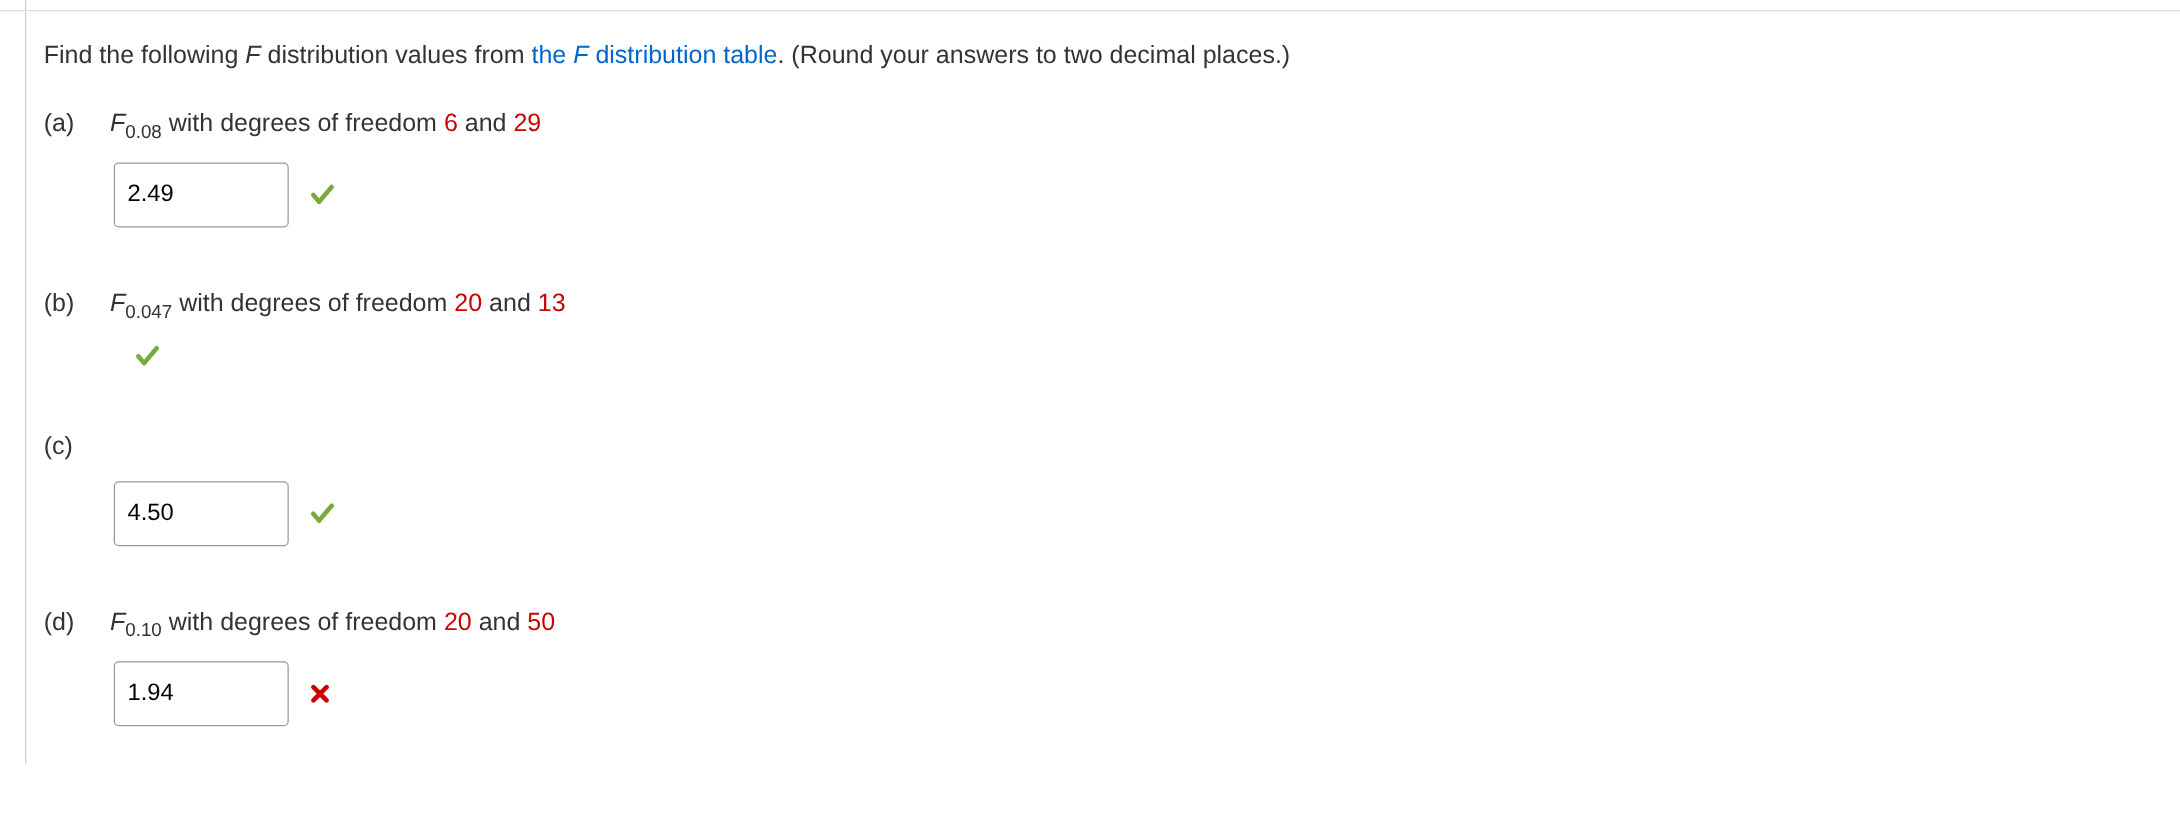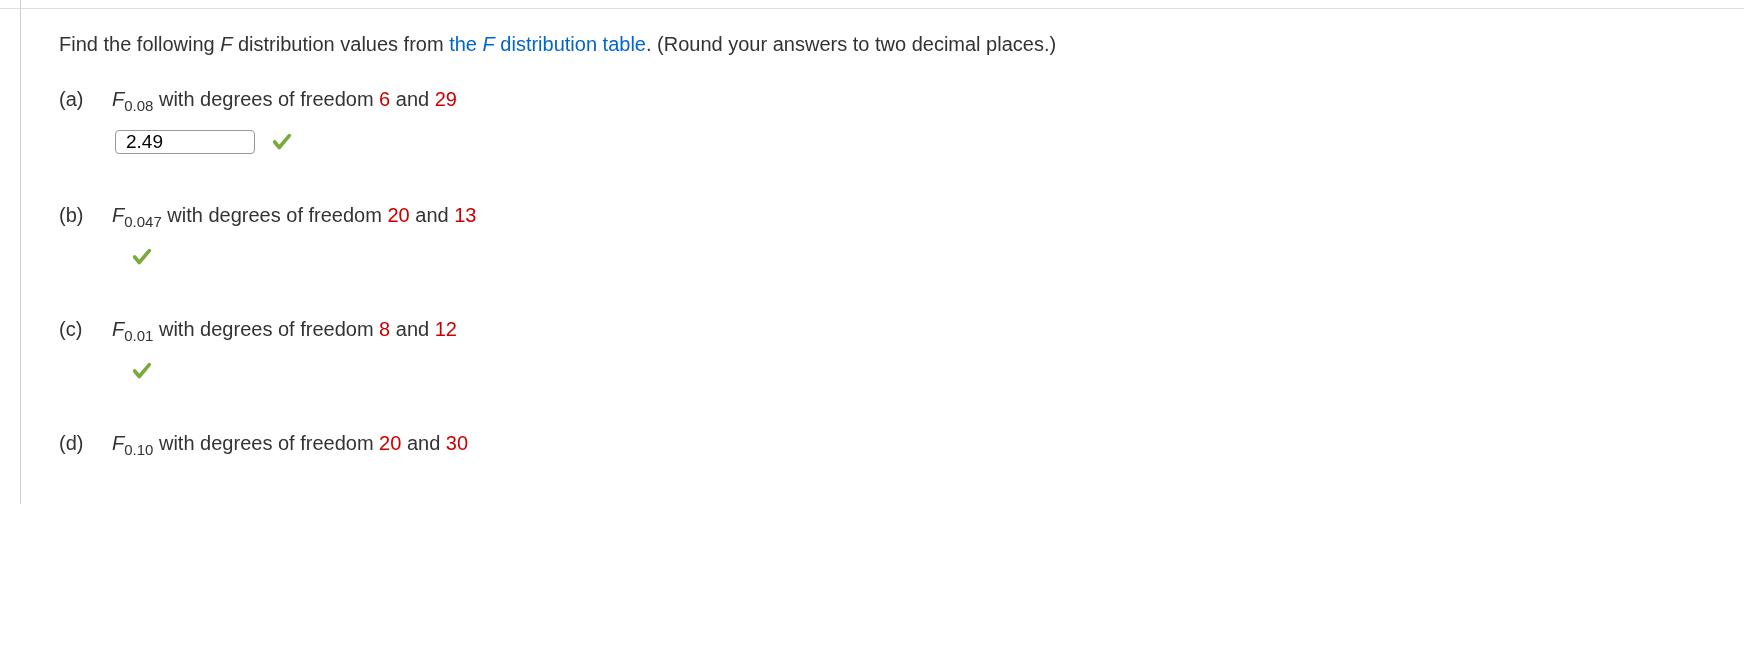--- a/index.html
+++ b/index.html
@@ -10,21 +10,21 @@
     body {
       font-family: Verdana, Geneva, sans-serif;
       font-size: 20px;
       color: #333;
       background: #fff;
       padding: 0;
     }
     .left-border {
       border-left: 1px solid #ccc;
       margin-left: 20px;
-      padding-left: 38px;
+      padding-left: 14px;
       padding-top: 30px;
       padding-bottom: 30px;
     }
     .top-border-area {
       border-top: 1px solid #ddd;
       position: absolute;
       top: 8px;
       left: 0;
       right: 0;
       height: 1px;
@@ -68,21 +68,21 @@
     .red {
       color: #cc0000;
     }
     .answer-row {
       display: flex;
       align-items: center;
       margin-left: 56px;
     }
     .answer-input {
       width: 140px;
-      height: 24px;
+      height: 52px;
       border: 1px solid #999;
       border-radius: 4px;
       padding: 4px 10px;
       font-size: 19px;
       font-family: inherit;
       background: #fff;
     }
     .feedback-icon {
       margin-left: 16px;
       display: inline-flex;
@@ -136,35 +136,41 @@
         <svg viewBox="0 0 24 24">
             <path d="M4 12 L9 18 L20 5" fill="none" stroke="#7aaa3c" stroke-width="4" stroke-linecap="round" stroke-linejoin="round"></path>
           </svg>
       </span>
     </div>
   </div>
 
   <div class="question-block">
     <div class="question-row">
       <span class="part-label">(c)</span>
-      <span>
-        <span class="f-sub"><span>F</span><sub>0.01</sub></span><span> with degrees of freedom </span><span class="red">8</span><span> and </span><span class="red">12</span>
-      </span>
     </div>
     <div class="answer-row">
+      <input class="answer-input" type="text" value="4.50" style="">
       <span class="feedback-icon check-icon">
         <svg viewBox="0 0 24 24">
             <path d="M4 12 L9 18 L20 5" fill="none" stroke="#7aaa3c" stroke-width="4" stroke-linecap="round" stroke-linejoin="round"></path>
           </svg>
       </span>
     </div>
   </div>
 
   <div class="question-block">
     <div class="question-row">
       <span class="part-label">(d)</span>
       <span>
-        <span class="f-sub"><span>F</span><sub>0.10</sub></span><span> with degrees of freedom </span><span class="red">20</span><span> and </span><span class="red">30</span>
+        <span class="f-sub"><span>F</span><sub>0.10</sub></span><span> with degrees of freedom </span><span class="red">20</span><span> and </span><span class="red">50</span>
+      </span>
+    </div>
+    <div class="answer-row">
+      <input class="answer-input" type="text" value="1.94" style="">
+      <span class="feedback-icon cross-icon">
+        <svg viewBox="0 0 24 24">
+            <path d="M5 5 L19 19 M19 5 L5 19" fill="none" stroke="#cc0000" stroke-width="5" stroke-linecap="round"></path>
+          </svg>
       </span>
     </div>
   </div>
 
 </div>
 
 </body></html>

